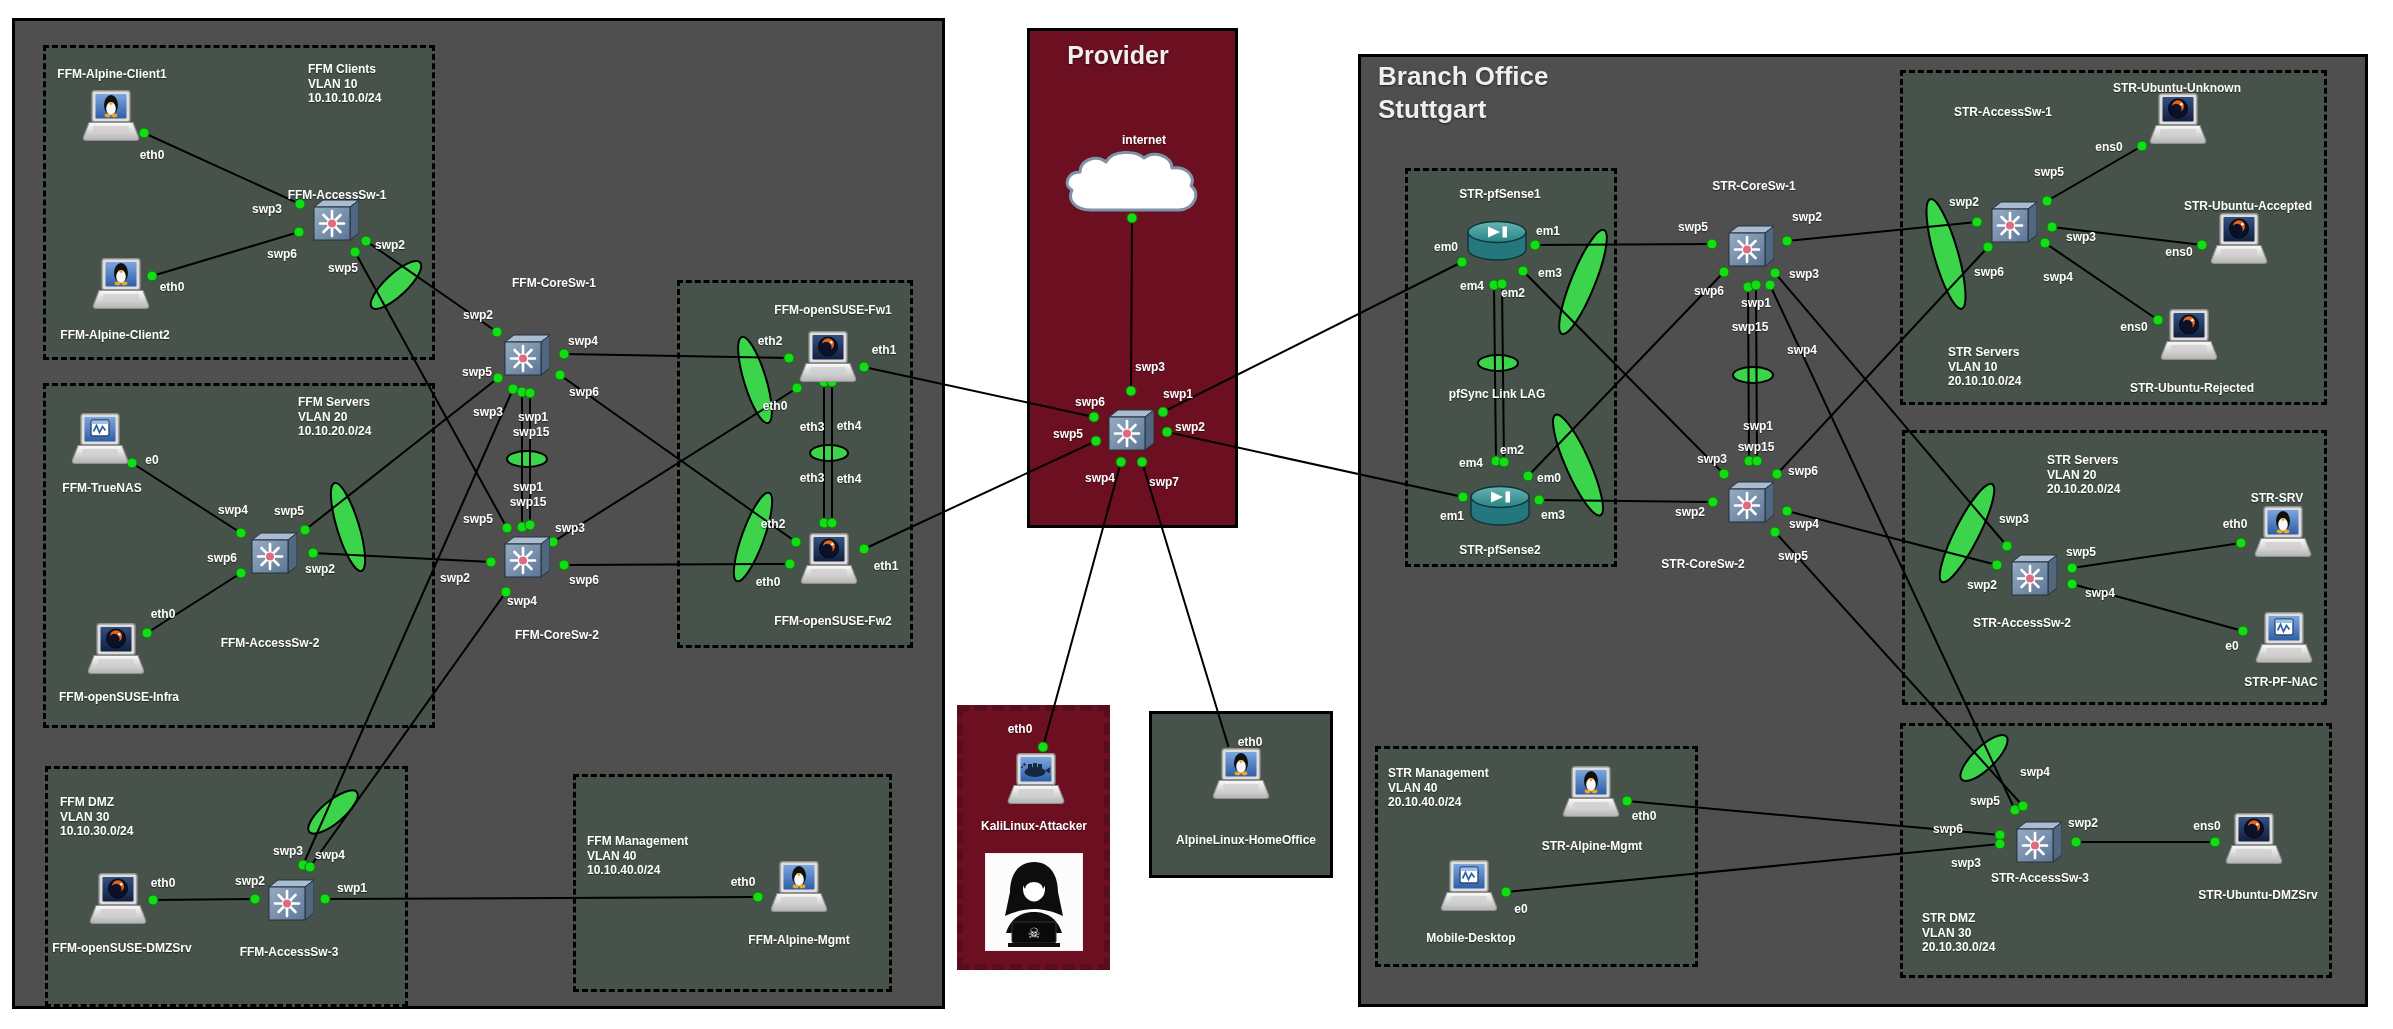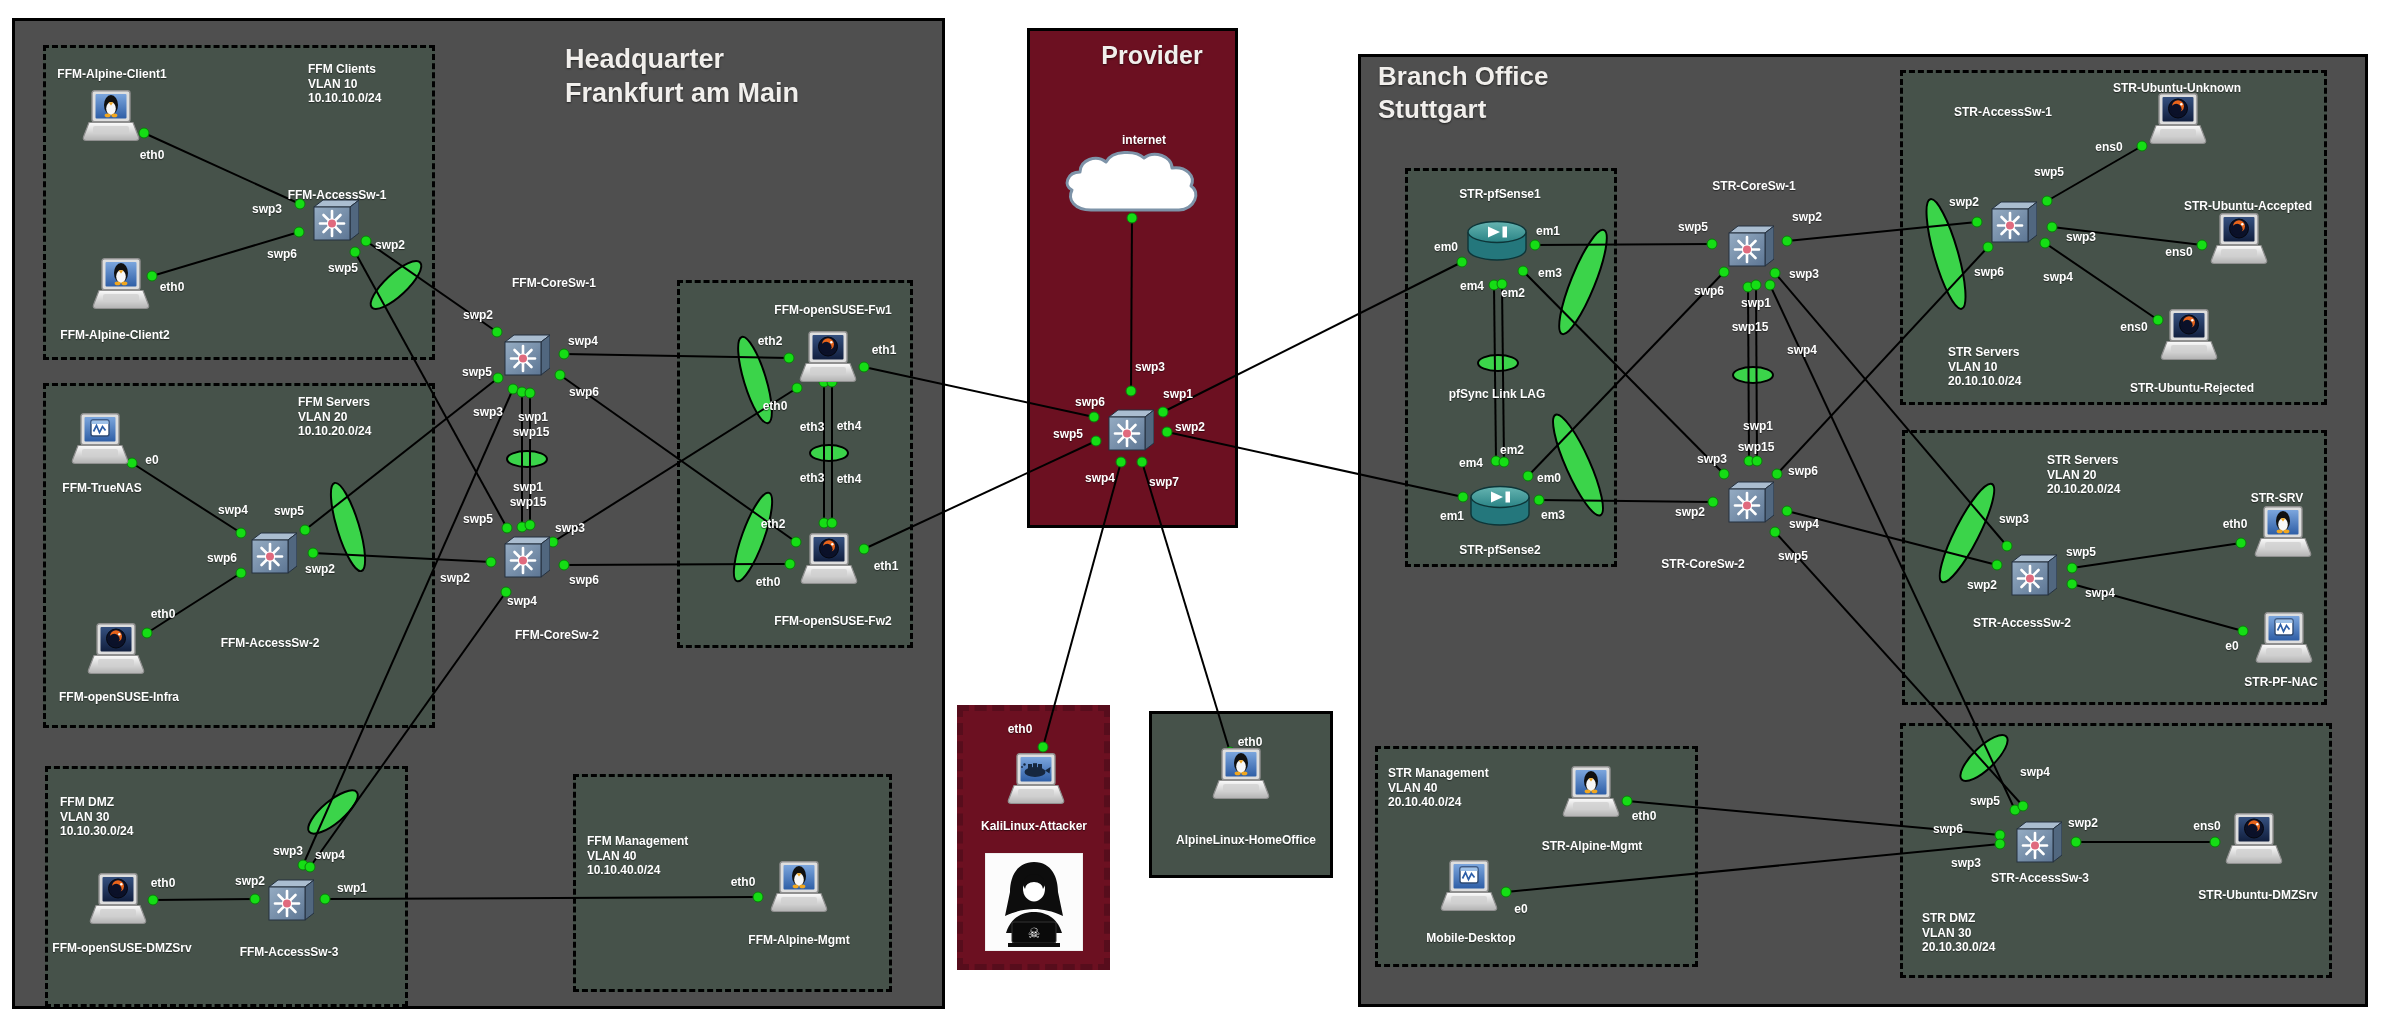--- a/index.html
+++ b/index.html
@@ -64,25 +64,21 @@
     <div class="zone" style="left: 677px; top: 280px; width: 236px; height: 368px; background: rgb(70, 82, 74);"></div>
     <div class="zone" style="left: 1405px; top: 168px; width: 212px; height: 399px; background: rgb(70, 82, 74);"></div>
     <div class="zone" style="left: 1900px; top: 70px; width: 427px; height: 335px; background: rgb(70, 82, 74);"></div>
     <div class="zonelbl" style="left: 1948px; top: 345px;"><div>STR Servers</div><div>VLAN 10</div><div>20.10.10.0/24</div></div>
     <div class="zone" style="left: 1902px; top: 430px; width: 425px; height: 275px; background: rgb(70, 82, 74);"></div>
     <div class="zonelbl" style="left: 2047px; top: 453px;"><div>STR Servers</div><div>VLAN 20</div><div>20.10.20.0/24</div></div>
     <div class="zone" style="left: 1375px; top: 746px; width: 323px; height: 221px; background: rgb(70, 82, 74);"></div>
     <div class="zonelbl" style="left: 1388px; top: 766px;"><div>STR Management</div><div>VLAN 40</div><div>20.10.40.0/24</div></div>
     <div class="zone" style="left: 1900px; top: 723px; width: 432px; height: 255px; background: rgb(70, 82, 74);"></div>
     <div class="zonelbl" style="left: 1922px; top: 911px;"><div>STR DMZ</div><div>VLAN 30</div><div>20.10.30.0/24</div></div>
-    <div class="title" style="font-size: 27px; line-height: 34px; left: 565px; top: 42px;">
-      <div>Headquarter</div>
-      <div>Frankfurt am Main</div>
-    </div>
-    <div class="title" style="font-size: 25px; line-height: 30px; left: 1118px; top: 40px; transform: translateX(-50%); margin-left: 34px;">
+    <div class="title" style="font-size: 25px; line-height: 30px; left: 1118px; top: 40px; transform: translateX(-50%);">
       <div>Provider</div>
     </div>
     <div class="title" style="font-size: 26px; line-height: 33px; left: 1378px; top: 60px;">
       <div>Branch Office</div>
       <div>Stuttgart</div>
     </div>
     <svg id="wires" width="2393" height="1029">
       <ellipse cx="396" cy="285" rx="33" ry="11" transform="rotate(-43 396 285)" fill="#3bd44a" stroke="#000" stroke-width="2"></ellipse>
       <ellipse cx="348" cy="527" rx="46" ry="11" transform="rotate(73 348 527)" fill="#3bd44a" stroke="#000" stroke-width="2"></ellipse>
       <ellipse cx="333" cy="812" rx="31" ry="11" transform="rotate(-40 333 812)" fill="#3bd44a" stroke="#000" stroke-width="2"></ellipse>

